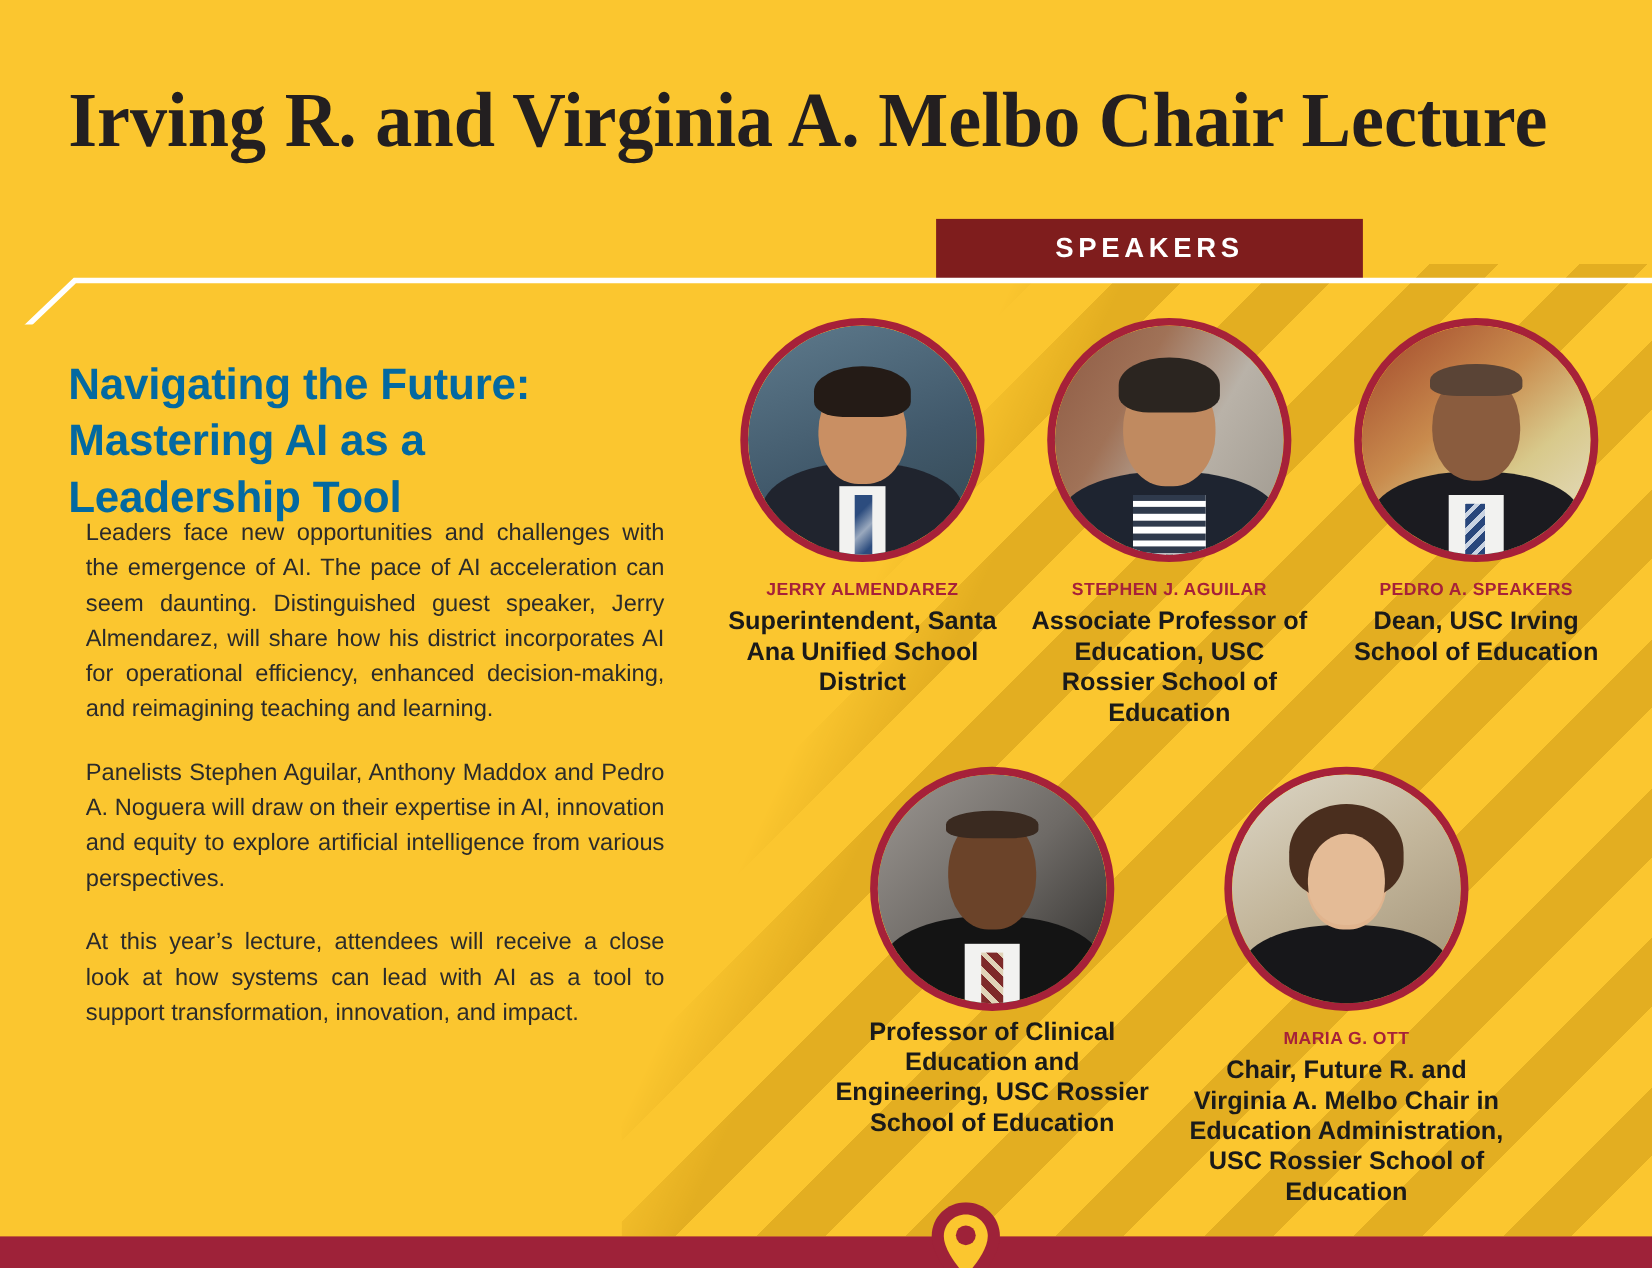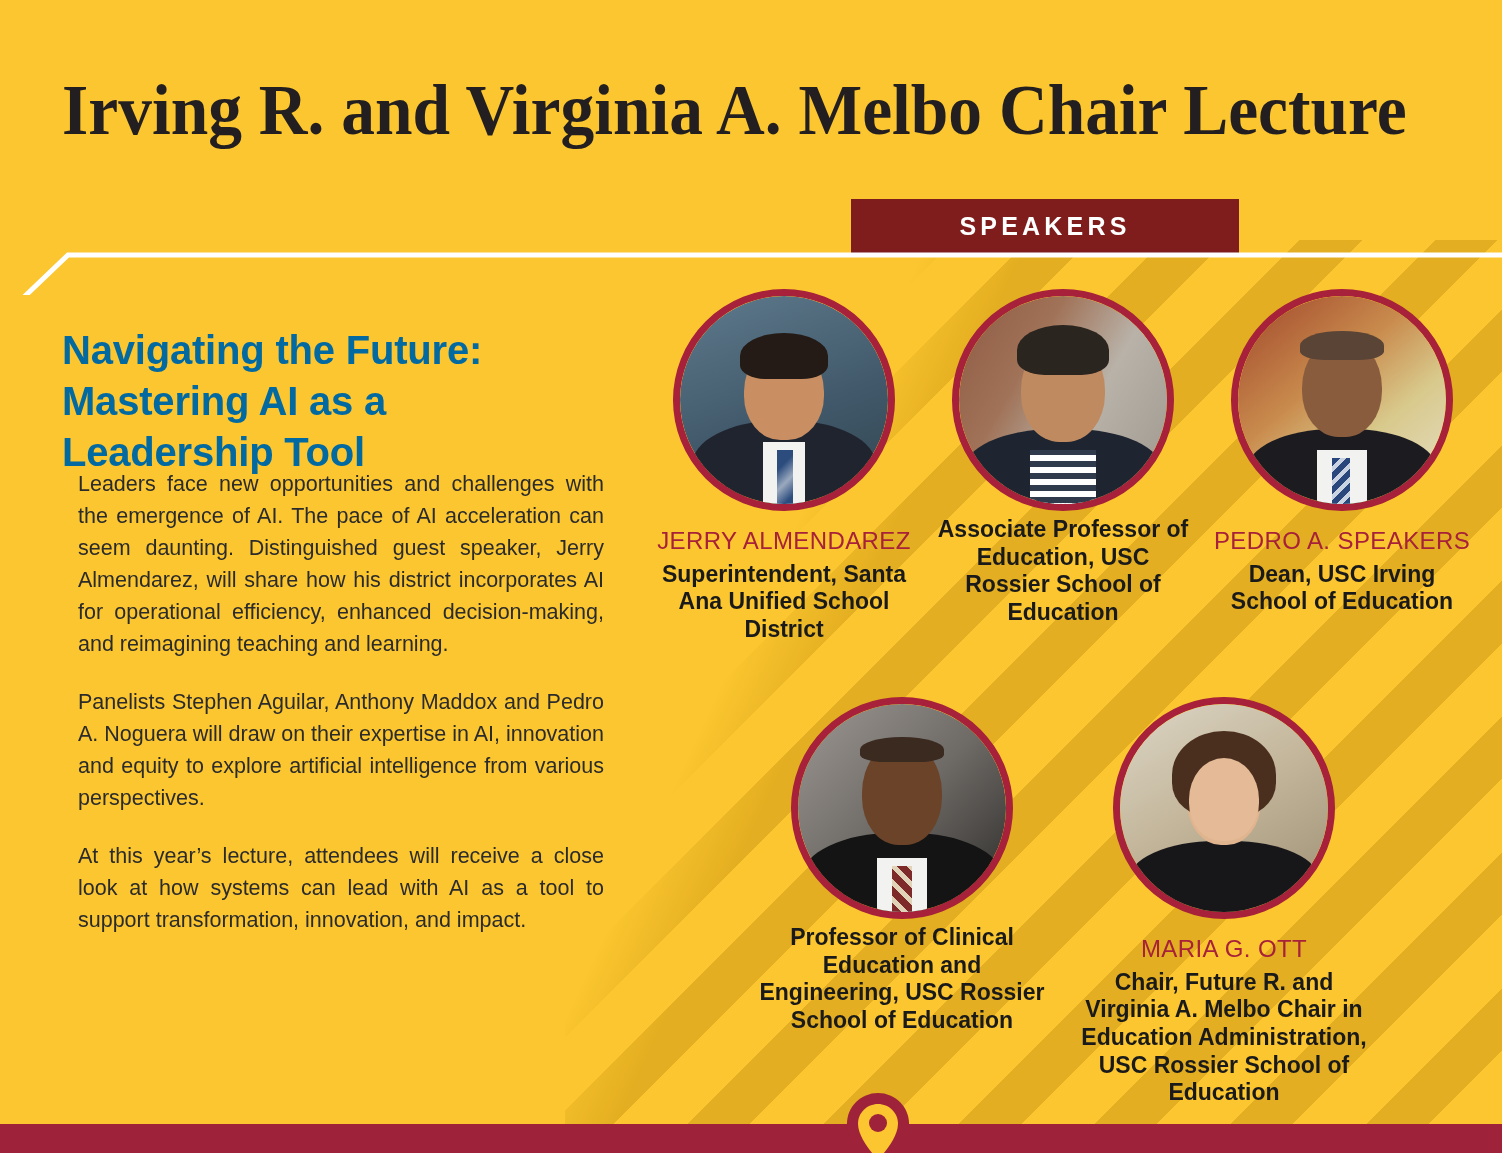--- a/index.html
+++ b/index.html
@@ -74,21 +74,21 @@
   .portrait{
     border-radius:50%;
     border:7px solid #A62139;
     box-sizing:border-box;
     overflow:hidden;
     position:relative;
     margin:0 auto;
   }
   .portrait .photo{position:absolute;inset:0;border-radius:50%;}
   .sp-name{
-    color:#A62139;font-size:24px;font-weight:400;
+    color:#A62139;font-size:16px;font-weight:700;
     line-height:1.2;letter-spacing:0.4px;margin-top:16px;
   }
   .sp-role{
     color:#1A1A1A;font-size:23px;font-weight:700;line-height:1.2;margin-top:5px;
   }
 
   
   .bottom-bar{
     position:absolute;left:0;top:1124px;width:1502px;height:29px;
     background:#9E2239;z-index:6;
@@ -140,20 +140,21 @@
 
   <div class="speaker" style="left:932px;top:289px;width:262px;">
     <div class="portrait" style="width:222px;height:222px;">
       <div class="photo" style="background:linear-gradient(120deg,#8E5A44 0%,#A07257 32%,#B9B2A8 60%,#9D978D 100%);">
         <div class="ph-body" style="left:2%;bottom:-8%;width:96%;height:44%;background:#1E2430;"></div>
         <div class="ph-shirt" style="left:34%;bottom:-8%;width:32%;height:34%;background:repeating-linear-gradient(0deg,#FFF 0 6px,#2F3A4C 6px 12px),repeating-linear-gradient(90deg,#FFF 0 6px,#2F3A4C 6px 12px);"></div>
         <div class="ph-head" style="left:30%;top:20%;width:40%;height:50%;background:#C08A60;"></div>
         <div class="ph-hair" style="left:28%;top:14%;width:44%;height:24%;background:#2B2520;"></div>
       </div>
     </div>
+    <div class="sp-name">STEPHEN J. AGUILAR</div>
     <div class="sp-role">Associate Professor of Education, USC Rossier School of Education</div>
   </div>
 
   <div class="speaker" style="left:1211px;top:289px;width:262px;">
     <div class="portrait" style="width:222px;height:222px;">
       <div class="photo" style="background:linear-gradient(140deg,#A0452A 0%,#C98B4D 40%,#D8C98B 65%,#E7E0CC 100%);">
         <div class="ph-body" style="left:4%;bottom:-8%;width:92%;height:44%;background:#1B1B20;"></div>
         <div class="ph-shirt" style="left:38%;bottom:-8%;width:24%;height:34%;"></div>
         <div class="ph-tie" style="left:45%;bottom:-8%;width:9%;height:30%;background:repeating-linear-gradient(135deg,#29477C 0 6px,#C9D3E2 6px 10px);"></div>
         <div class="ph-head" style="left:31%;top:20%;width:38%;height:48%;background:#8A5C3E;"></div>

